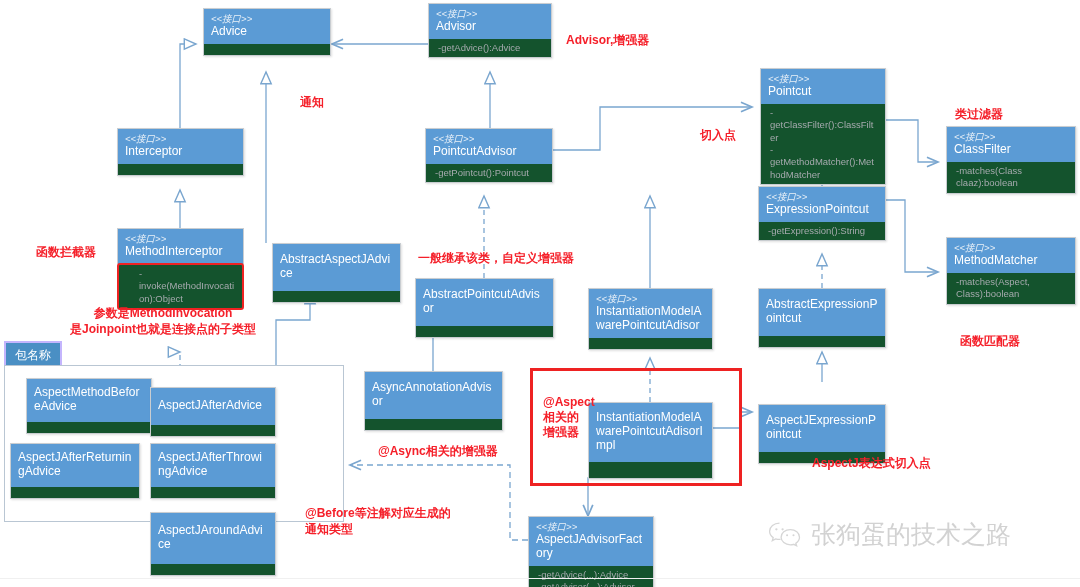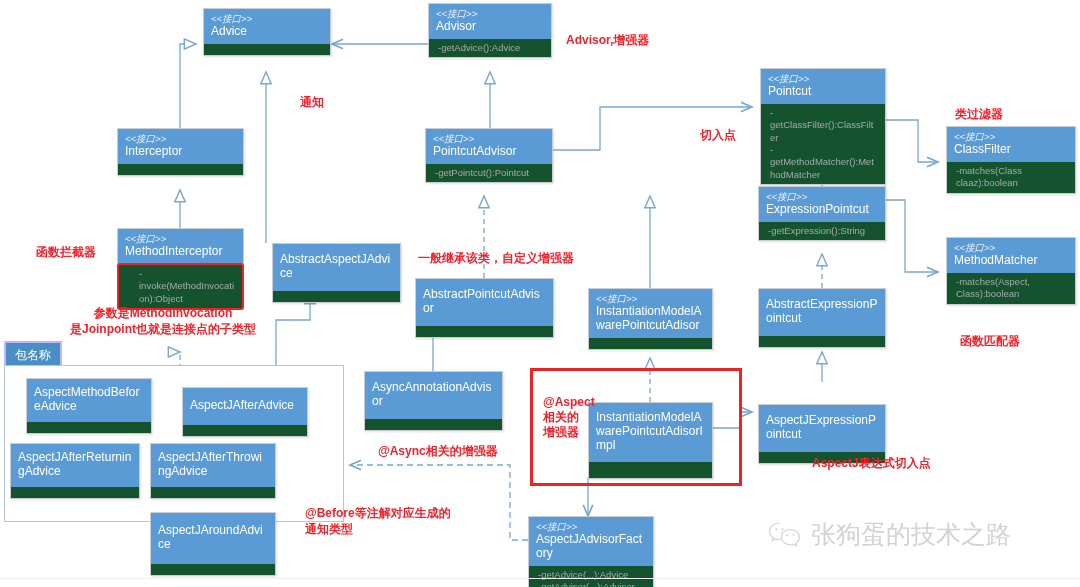--- a/index.html
+++ b/index.html
@@ -350,21 +350,21 @@
 
   <div class="pkg" style="left:4px; top:365px; width:340px; height:157px;"></div>
 
   <div class="cls empty" style="left:14px; top:378px; width:126px;margin-left:12px;">
     <div class="hdr" style="padding-top:7px; padding-bottom:8px;">
       <span class="nm">AspectMethodBeforeAdvice</span>
     </div>
     <div class="ops"></div>
   </div>
 
-  <div class="cls empty" style="left:150px; top:387px; width:126px;margin-left:32px;">
+  <div class="cls empty" style="left:150px; top:387px; width:126px;">
     <div class="hdr" style="padding-top:11px; padding-bottom:12px;">
       <span class="nm">AspectJAfterAdvice</span>
     </div>
     <div class="ops"></div>
   </div>
 
   <div class="cls empty" style="left:10px; top:443px; width:130px;">
     <div class="hdr" style="padding-top:7px; padding-bottom:8px;">
       <span class="nm">AspectJAfterReturningAdvice</span>
     </div>

